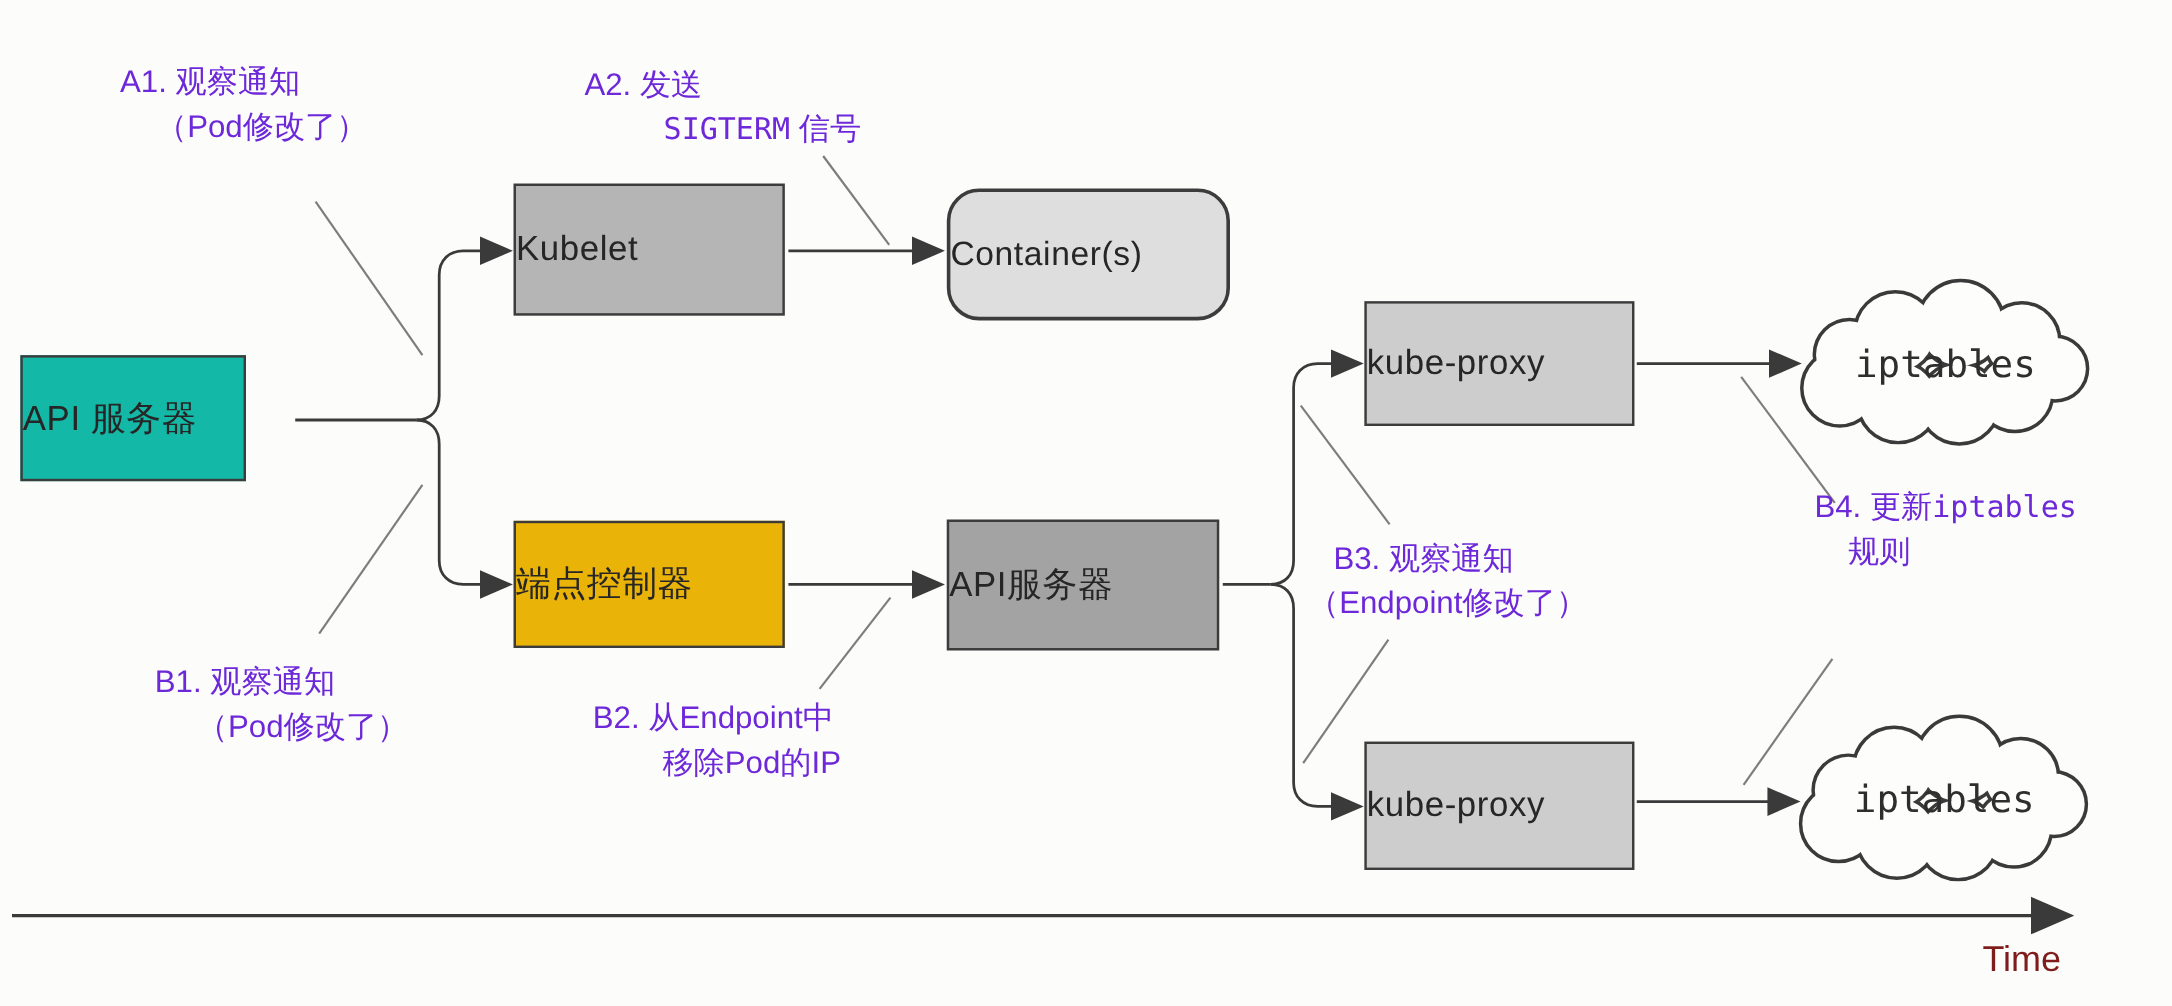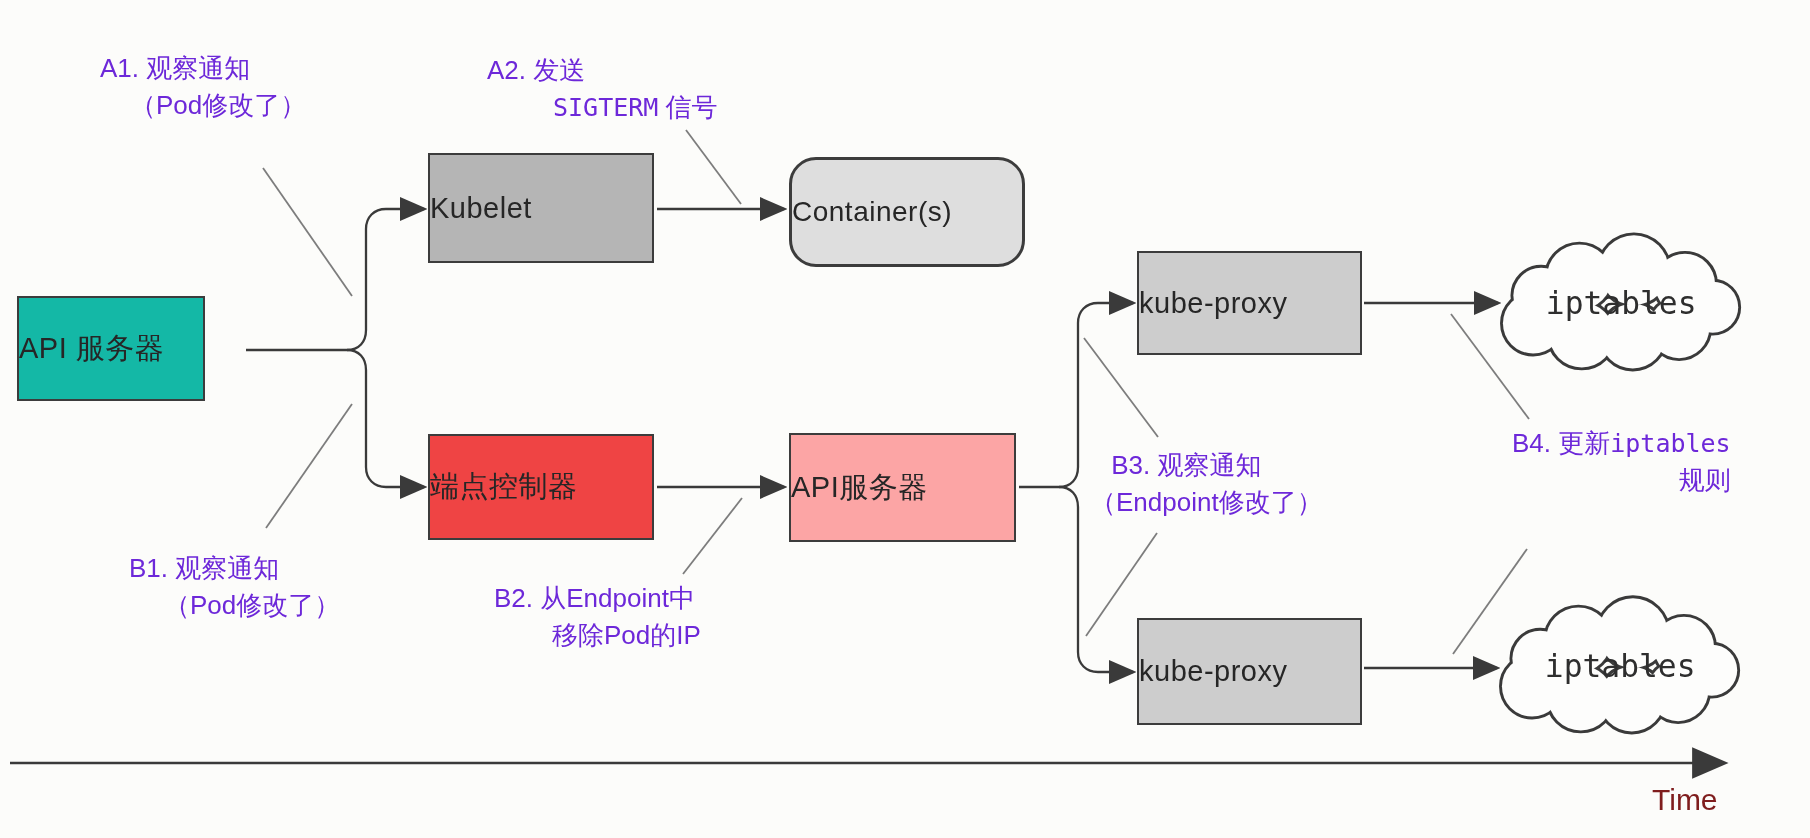--- a/index.html
+++ b/index.html
@@ -15,22 +15,22 @@
   .leader{stroke:#7d7d7d;stroke-width:1.8;fill:none;}
 
   .node{
     position:absolute;display:flex;align-items:center;
     border:2.5px solid #3c3c3c;box-sizing:border-box;
     font-size:29px;letter-spacing:0.5px;color:#262626;
   }
   #node-api-left{left:17px;top:296px;width:188px;height:105px;background:#14b8a6;}
   #node-kubelet{left:428px;top:153px;width:226px;height:110px;background:#b5b5b5;}
   #node-containers{left:789px;top:157px;width:236px;height:110px;background:#dedede;border-radius:27px;border-width:3px;font-size:28px;}
-  #node-endpoint{left:428px;top:434px;width:226px;height:106px;background:#ef4444;}
-  #node-api-mid{left:789px;top:433px;width:227px;height:109px;background:#fca5a5;}
+  #node-endpoint{left:428px;top:434px;width:226px;height:106px;background:#eab308;}
+  #node-api-mid{left:789px;top:433px;width:227px;height:109px;background:#a3a3a3;}
   #node-kproxy-top{left:1137px;top:251px;width:225px;height:104px;background:#cdcdcd;}
   #node-kproxy-bot{left:1137px;top:618px;width:225px;height:107px;background:#cdcdcd;}
 
   svg.cloud{position:absolute;overflow:visible;}
   #cloud-top{left:1475px;top:226px;}
   #cloud-bot{left:1474px;top:589px;}
   .cloud-stroke{fill:#fdfdfc;stroke:#3a3a3a;stroke-width:5;}
   .cloud-fill{fill:#fdfdfc;stroke:none;}
   .cloud-text{
     font-family:"DejaVu Sans Mono", monospace;font-size:27px;fill:#2e2e2e;
@@ -38,21 +38,21 @@
   }
 
   .note{position:absolute;font-size:26px;line-height:37px;color:#6d28d9;white-space:nowrap;}
   .note .l2{display:block;}
   .mono{font-family:"DejaVu Sans Mono", monospace;font-size:25px;}
   #note-a1{left:100px;top:50px;}  #note-a1 .l2{margin-left:30px;}
   #note-a2{left:487px;top:52px;}  #note-a2 .l2{margin-left:66px;}
   #note-b1{left:129px;top:550px;} #note-b1 .l2{margin-left:35px;}
   #note-b2{left:494px;top:580px;} #note-b2 .l2{margin-left:58px;}
   #note-b3{left:1050px;top:447px;text-align:center;}#note-b3 .l2{margin-left:40px;}
-  #note-b4{left:1512px;top:425px;text-align:right;}#note-b4 .l2{margin-left:28px;}
+  #note-b4{left:1512px;top:404px;}#note-b4 .l2{margin-left:28px;}
 
   #time-label{position:absolute;left:1652px;top:783px;font-size:30px;color:#7f1d1d;}
 </style>
 </head>
 <body>
 
 <div class="canvas">
 
   <svg class="wires" width="1810" height="838" viewBox="0 0 1810 838">
     <defs>

